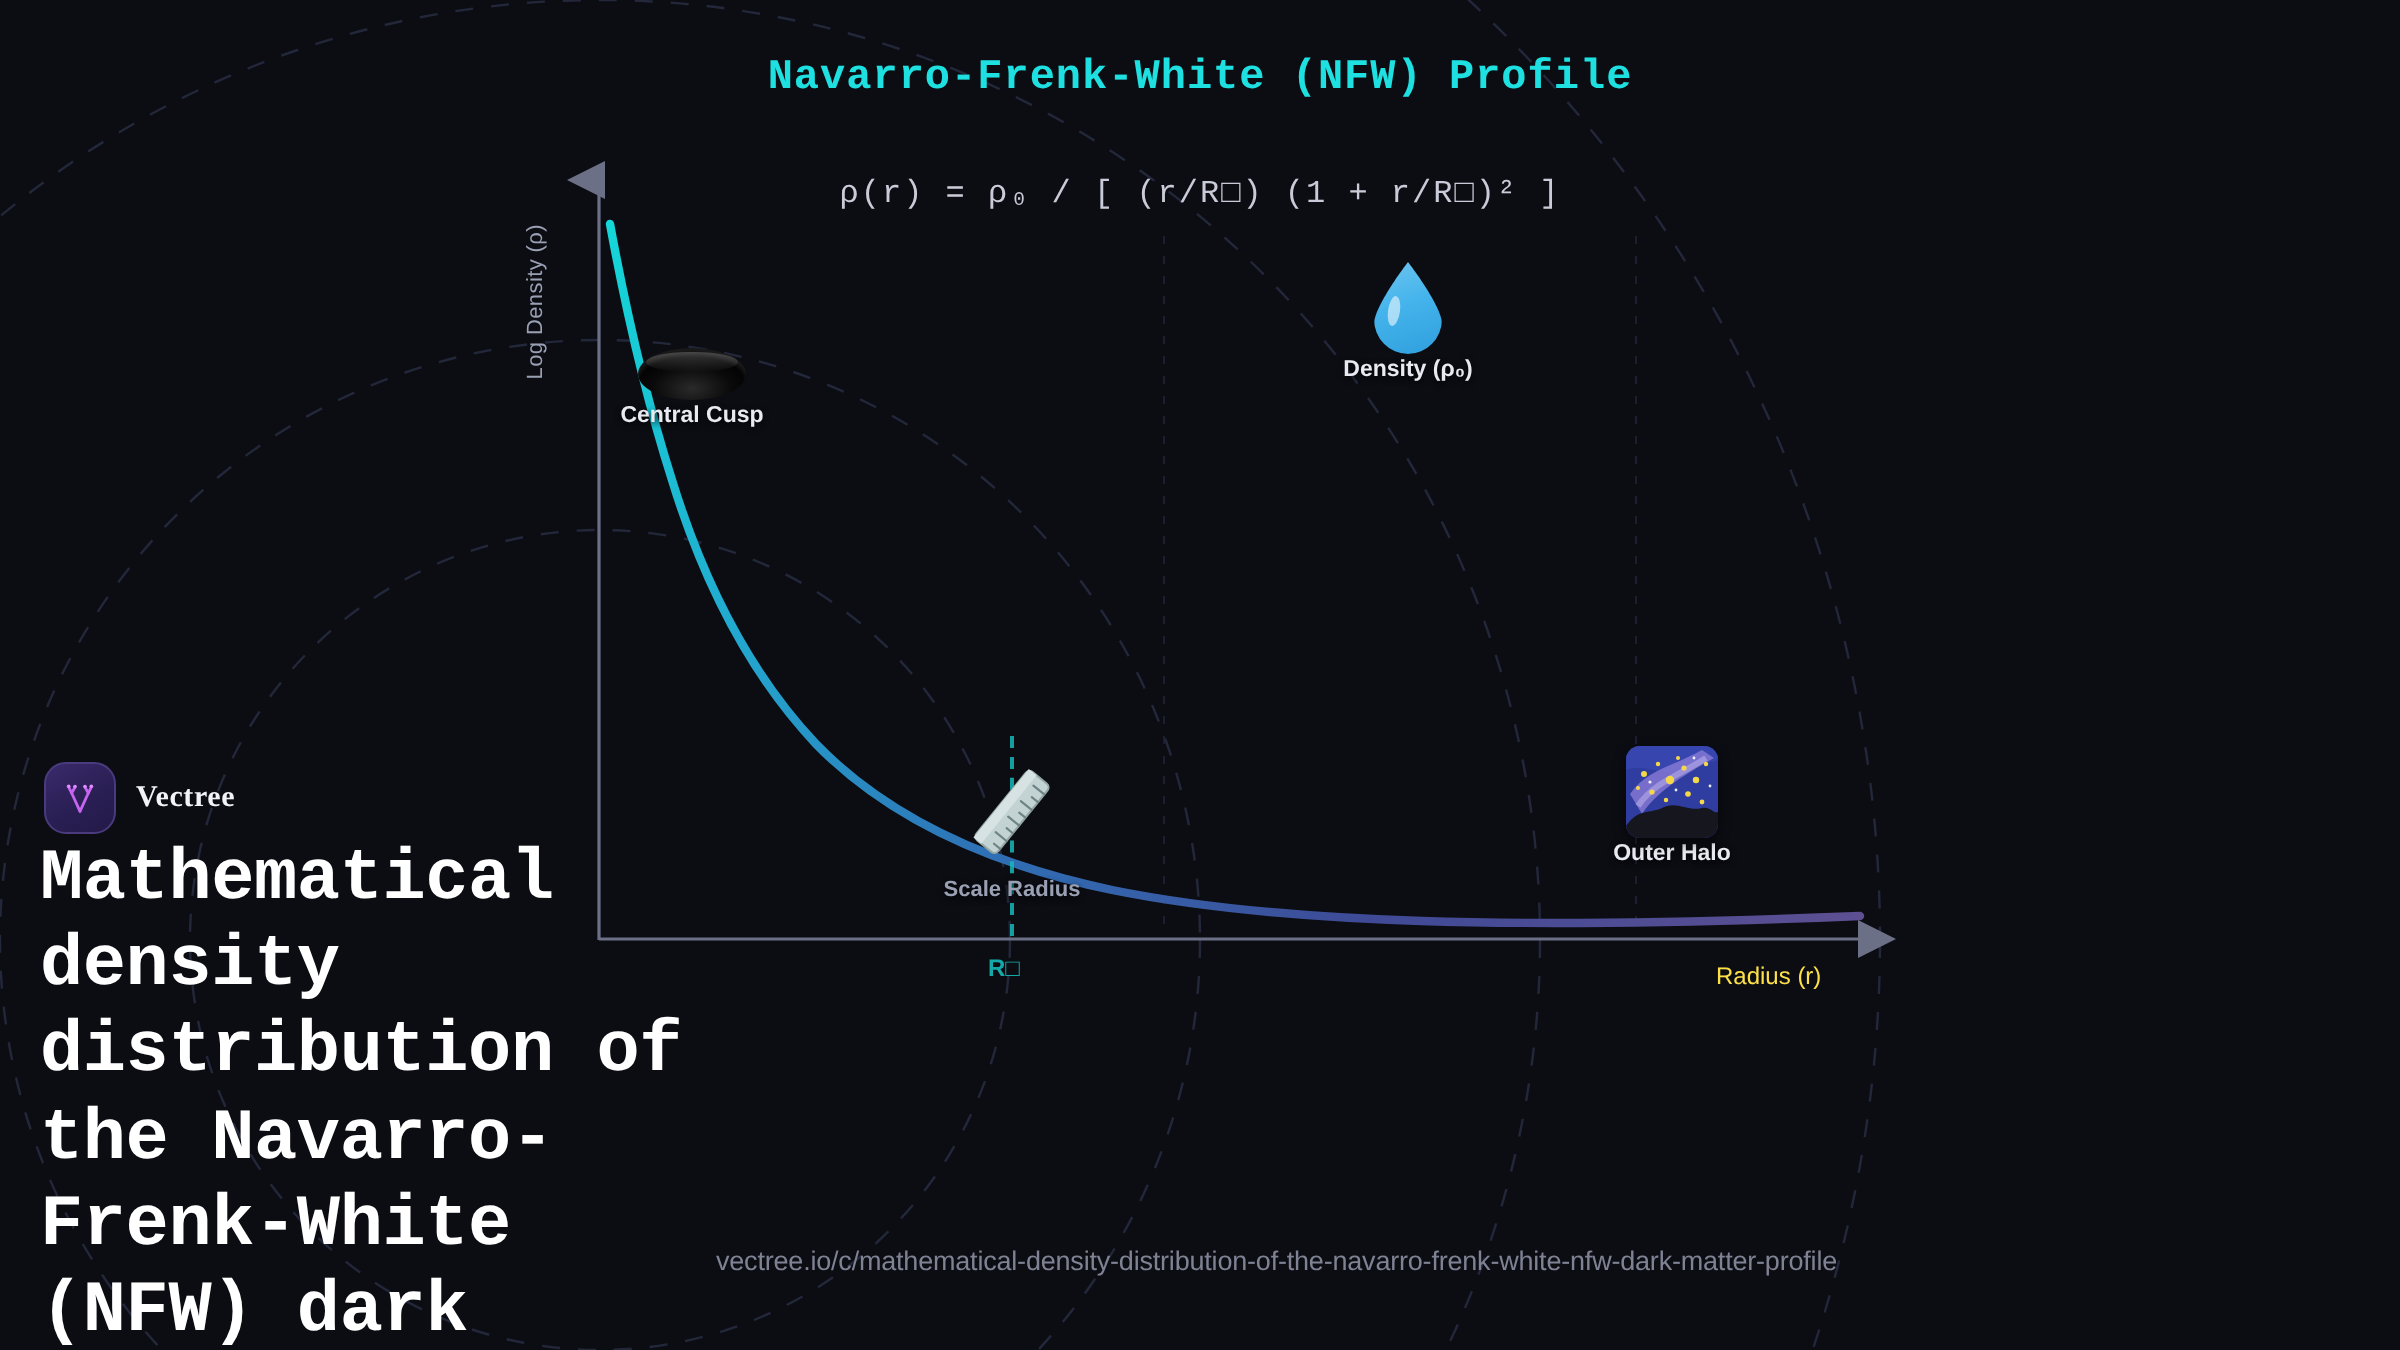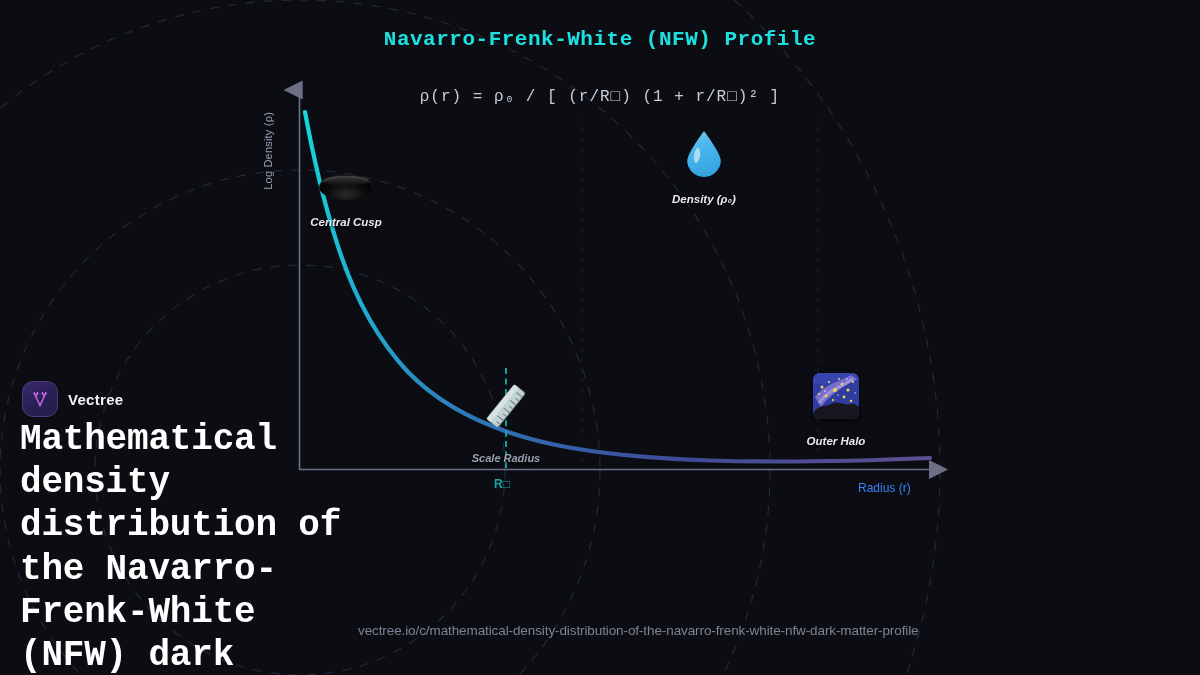--- a/index.html
+++ b/index.html
@@ -33,34 +33,33 @@
   .plot{position:absolute;left:0;top:0;width:1200px;height:675px;}
 
   .ylabel{
     position:absolute;left:262px;top:112px;
     transform-origin:left top;transform:rotate(-90deg) translate(-100%,0);
     font-size:11px;color:#9aa0b4;white-space:nowrap;
     letter-spacing:0.2px;
   }
   .xlabel{
     position:absolute;left:858px;top:481px;
-    font-size:12px;color:#3b82f6;white-space:nowrap;
+    font-size:12px;color:#fde047;white-space:nowrap;
   }
   .rs-tick{
     position:absolute;left:494px;top:477px;
     font-size:12px;color:#13a9a9;font-weight:bold;white-space:nowrap;
   }
 
   
   .marker{position:absolute;text-align:center;}
   .marker .cap{
     font-size:11.5px;font-weight:bold;color:#e8eaf2;
-    white-space:nowrap;margin-top:16px;
+    white-space:nowrap;margin-top:2px;
     text-shadow:0 1px 3px rgba(0,0,0,.9);
-    font-style:italic;
   }
   .marker .cap.dim{color:#9aa0b4;font-size:11px;}
 
   
   .cusp-ico{
     width:54px;height:26px;margin:0 auto;
     border-radius:50%;
     background:
       radial-gradient(ellipse 60% 70% at 50% 78%, #2a2a2a 0%, #0a0a0a 60%, #000 100%);
     box-shadow:
@@ -116,21 +115,21 @@
 
   
   .brand{position:absolute;left:22px;top:381px;display:flex;align-items:center;gap:10px;}
   .brand-logo{
     width:34px;height:34px;border-radius:11px;
     background:linear-gradient(150deg,#3a2a6b 0%,#2a1f54 55%,#241a48 100%);
     border:1px solid #4a3a7e;
     display:flex;align-items:center;justify-content:center;
   }
   .brand-name{
-    font-family:Liberation Sans, sans-serif;
+    font-family:Liberation Serif, serif;
     font-size:15px;font-weight:bold;color:#f2f3f7;letter-spacing:.3px;
   }
   .caption{
     position:absolute;left:20px;top:418px;width:330px;
     font-family:"Liberation Mono","DejaVu Sans Mono",monospace;
     font-weight:bold;font-size:36px;line-height:1.2;
     color:#ffffff;letter-spacing:-.2px;
   }
   .footer-url{
     position:absolute;left:358px;top:623px;

